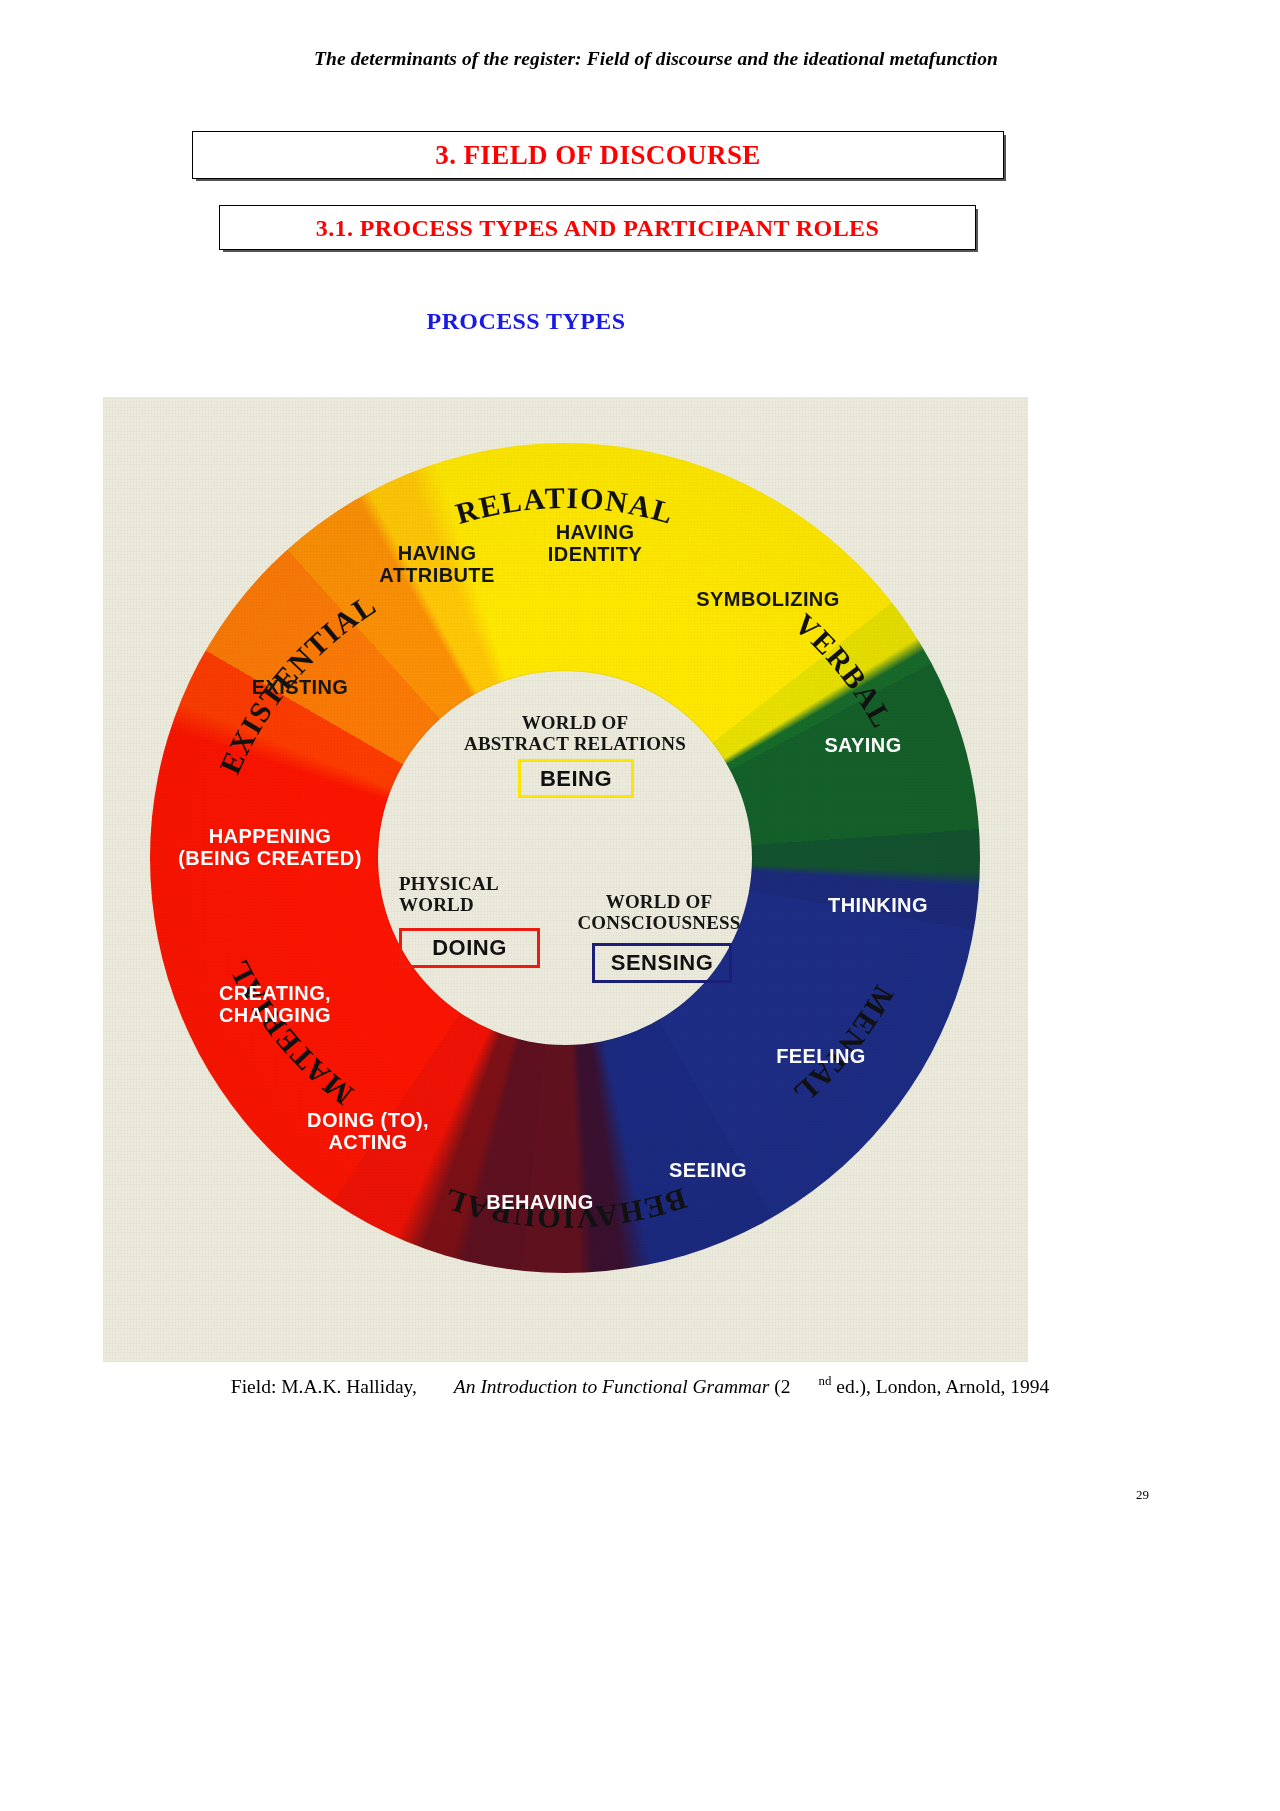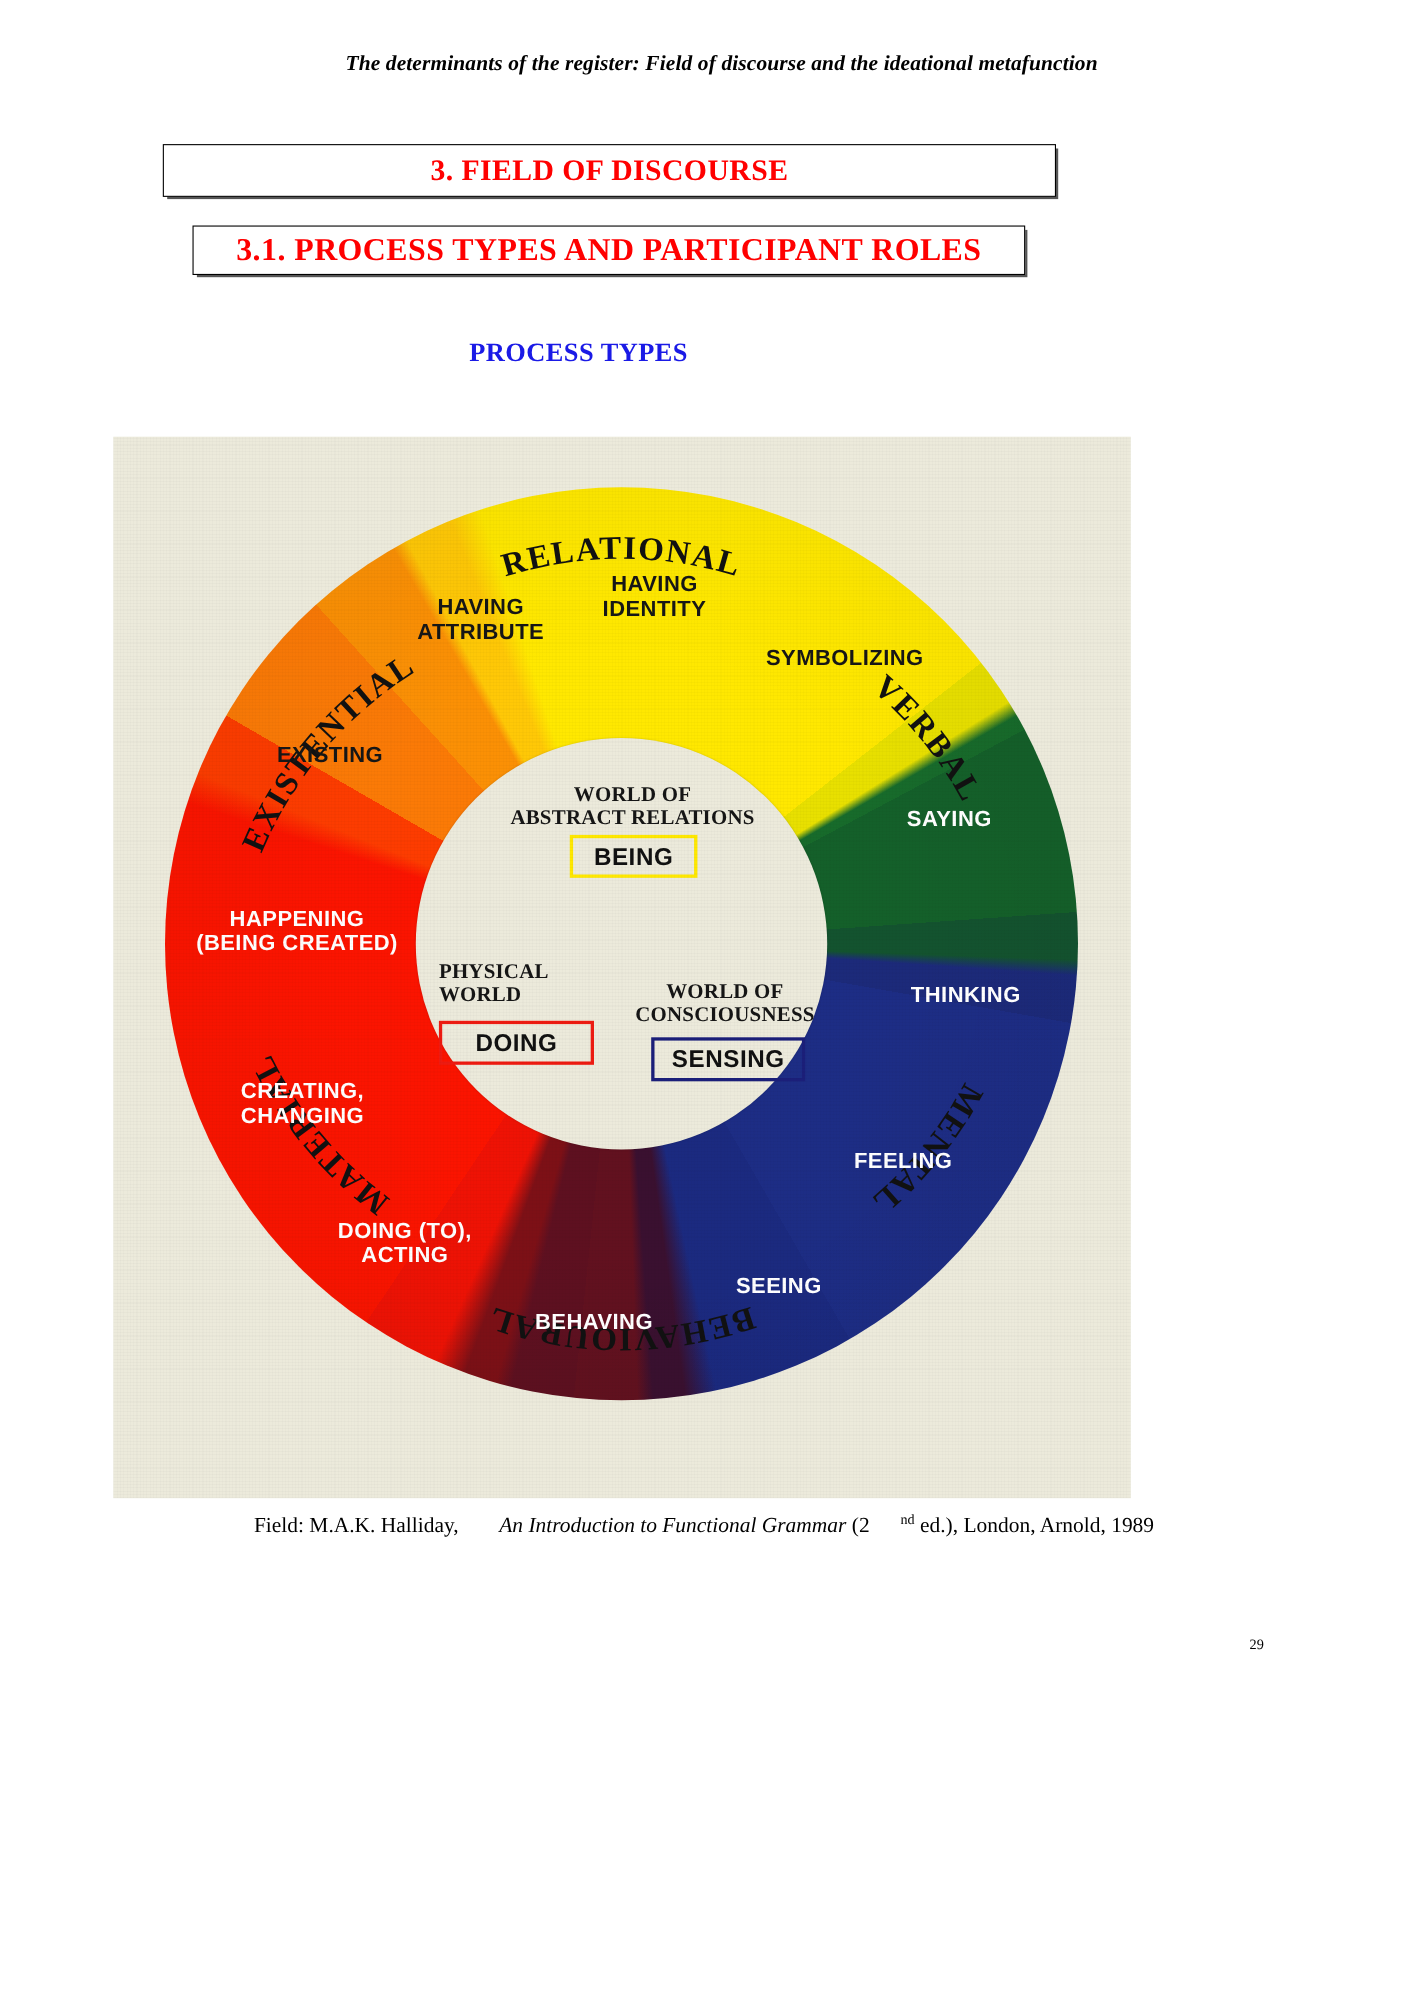--- a/index.html
+++ b/index.html
@@ -33,20 +33,21 @@
   
   .heading-box {
     position: absolute;
     background: #ffffff;
     border: 1.5px solid #000;
     box-shadow: 3px 3px 0 -1px #555;
     display: flex;
     align-items: center;
     justify-content: center;
     text-align: center;
+    margin-left: 44px;
   }
   #h1box {
     left: 148px;
     top: 131px;
     width: 810px;
     height: 46px;
   }
   #h2box {
     left: 175px;
     top: 205px;
@@ -54,21 +55,21 @@
     height: 43px;
   }
   .heading-text {
     color: #ff0000;
     font-family: "Liberation Serif", serif;
     font-weight: bold;
     font-size: 27px;
     letter-spacing: 0.4px;
     line-height: 1;
   }
-  #h2box .heading-text { font-size: 29px; font-family: Liberation Serif, serif; }
+  #h2box .heading-text { font-size: 24px; font-family: Liberation Serif, serif; }
 
   .subtitle {
     position: absolute;
     top: 308px;
     left: 0;
     width: 1052px;
     text-align: center;
     color: #1a1ae6;
     font-family: "Liberation Serif", serif;
     font-weight: bold;
@@ -339,16 +340,16 @@
   <div class="hub-caption" style="left:556px; top:494px;">WORLD OF
 CONSCIOUSNESS</div>
 
   <div class="core-box" style="left:489px; top:546px; width:134px; height:34px; border-width:3px; border-color:#1b1f7a;">
     <span>SENSING</span>
   </div>
 
 </div>
 
 <div class="figure-caption">
-  <span>Field: M.A.K. Halliday, </span><i>An Introduction to Functional Grammar</i><span> (2</span><sup>nd</sup><span> ed.), London, Arnold, 1989</span>
+  <span>Field: M.A.K. Halliday, </span><i>An Introduction to Functional Grammar</i><span> (2</span><sup>nd</sup><span> ed.), London, Arnold, 1994</span>
 </div>
 
 <div class="folio">29</div>
 
 </body></html>

